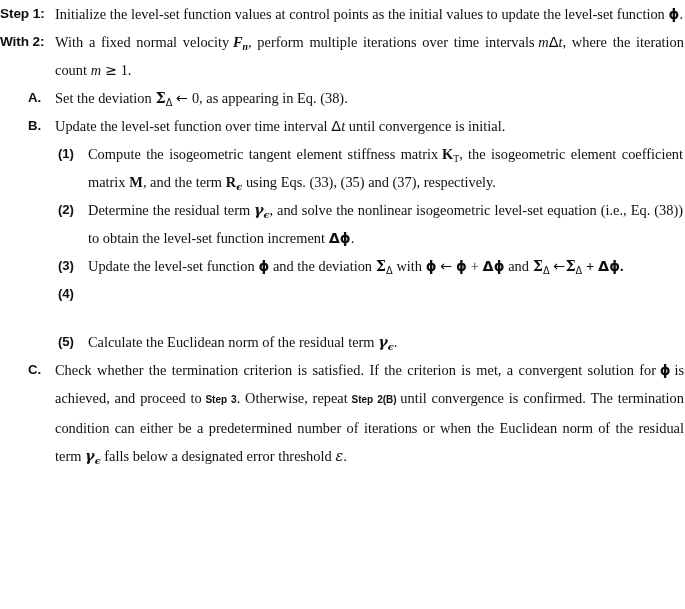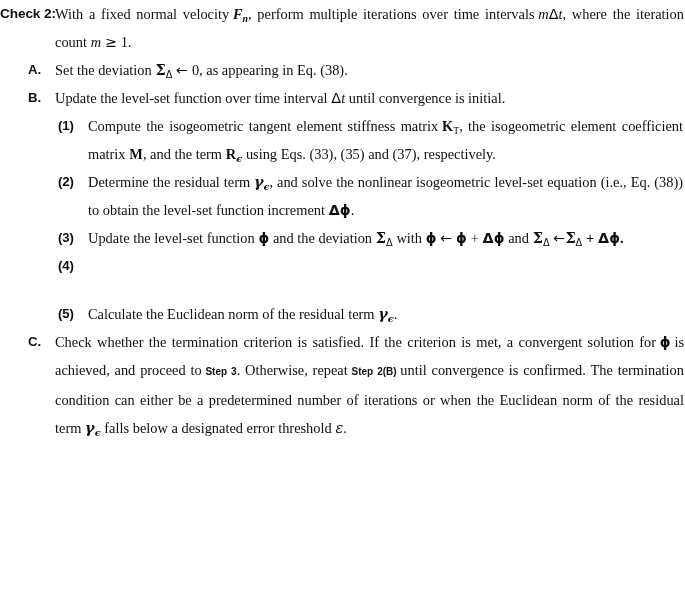--- a/index.html
+++ b/index.html
@@ -135,23 +135,27 @@
     font-family: "Liberation Sans", "DejaVu Sans", sans-serif;
     font-weight: bold;
     font-size: 10px;
   }
 </style>
 </head>
 <body>
 
 <div id="algorithm-block">
 
+  <div class="row lvl-step">
+    <span class="label">Step 1:</span>
+    <span class="body last-line-left"><span>Initialize the level-set function values at control points as the initial values to update the level-set function</span><span class="sp-l nb"><span class="phi">ϕ</span><span>.</span></span></span>
+  </div>
 
   <div class="row lvl-step">
-    <span class="label">Check 2:</span>
+    <span class="label">With 2:</span>
     <span class="body last-line-left"><span>With a fixed normal velocity</span><span class="sp-l nb"><span class="mbi">F</span><sub class="mbi">n</sub></span><span>, perform multiple iterations over time intervals</span><span class="sp-l nb"><span class="mi">m</span><span class="delta">Δ</span><span class="mi">t</span></span><span>, where the iteration count</span><span class="sp-l nb"><span class="mi">m</span><span class="ge sp-l sp-r">≥</span><span>1</span><span>.</span></span></span>
   </div>
 
   <div class="row lvl-alpha">
     <span class="label">A.</span>
     <span class="body last-line-left"><span>Set the deviation</span><span class="sp-l nb"><span class="sig">Σ</span><sub class="sub-up delta">Δ</sub><span class="arrow sp-l sp-r">←</span><span>0</span></span><span>, as appearing in Eq. (38).</span></span>
   </div>
 
   <div class="row lvl-alpha">
     <span class="label">B.</span>

